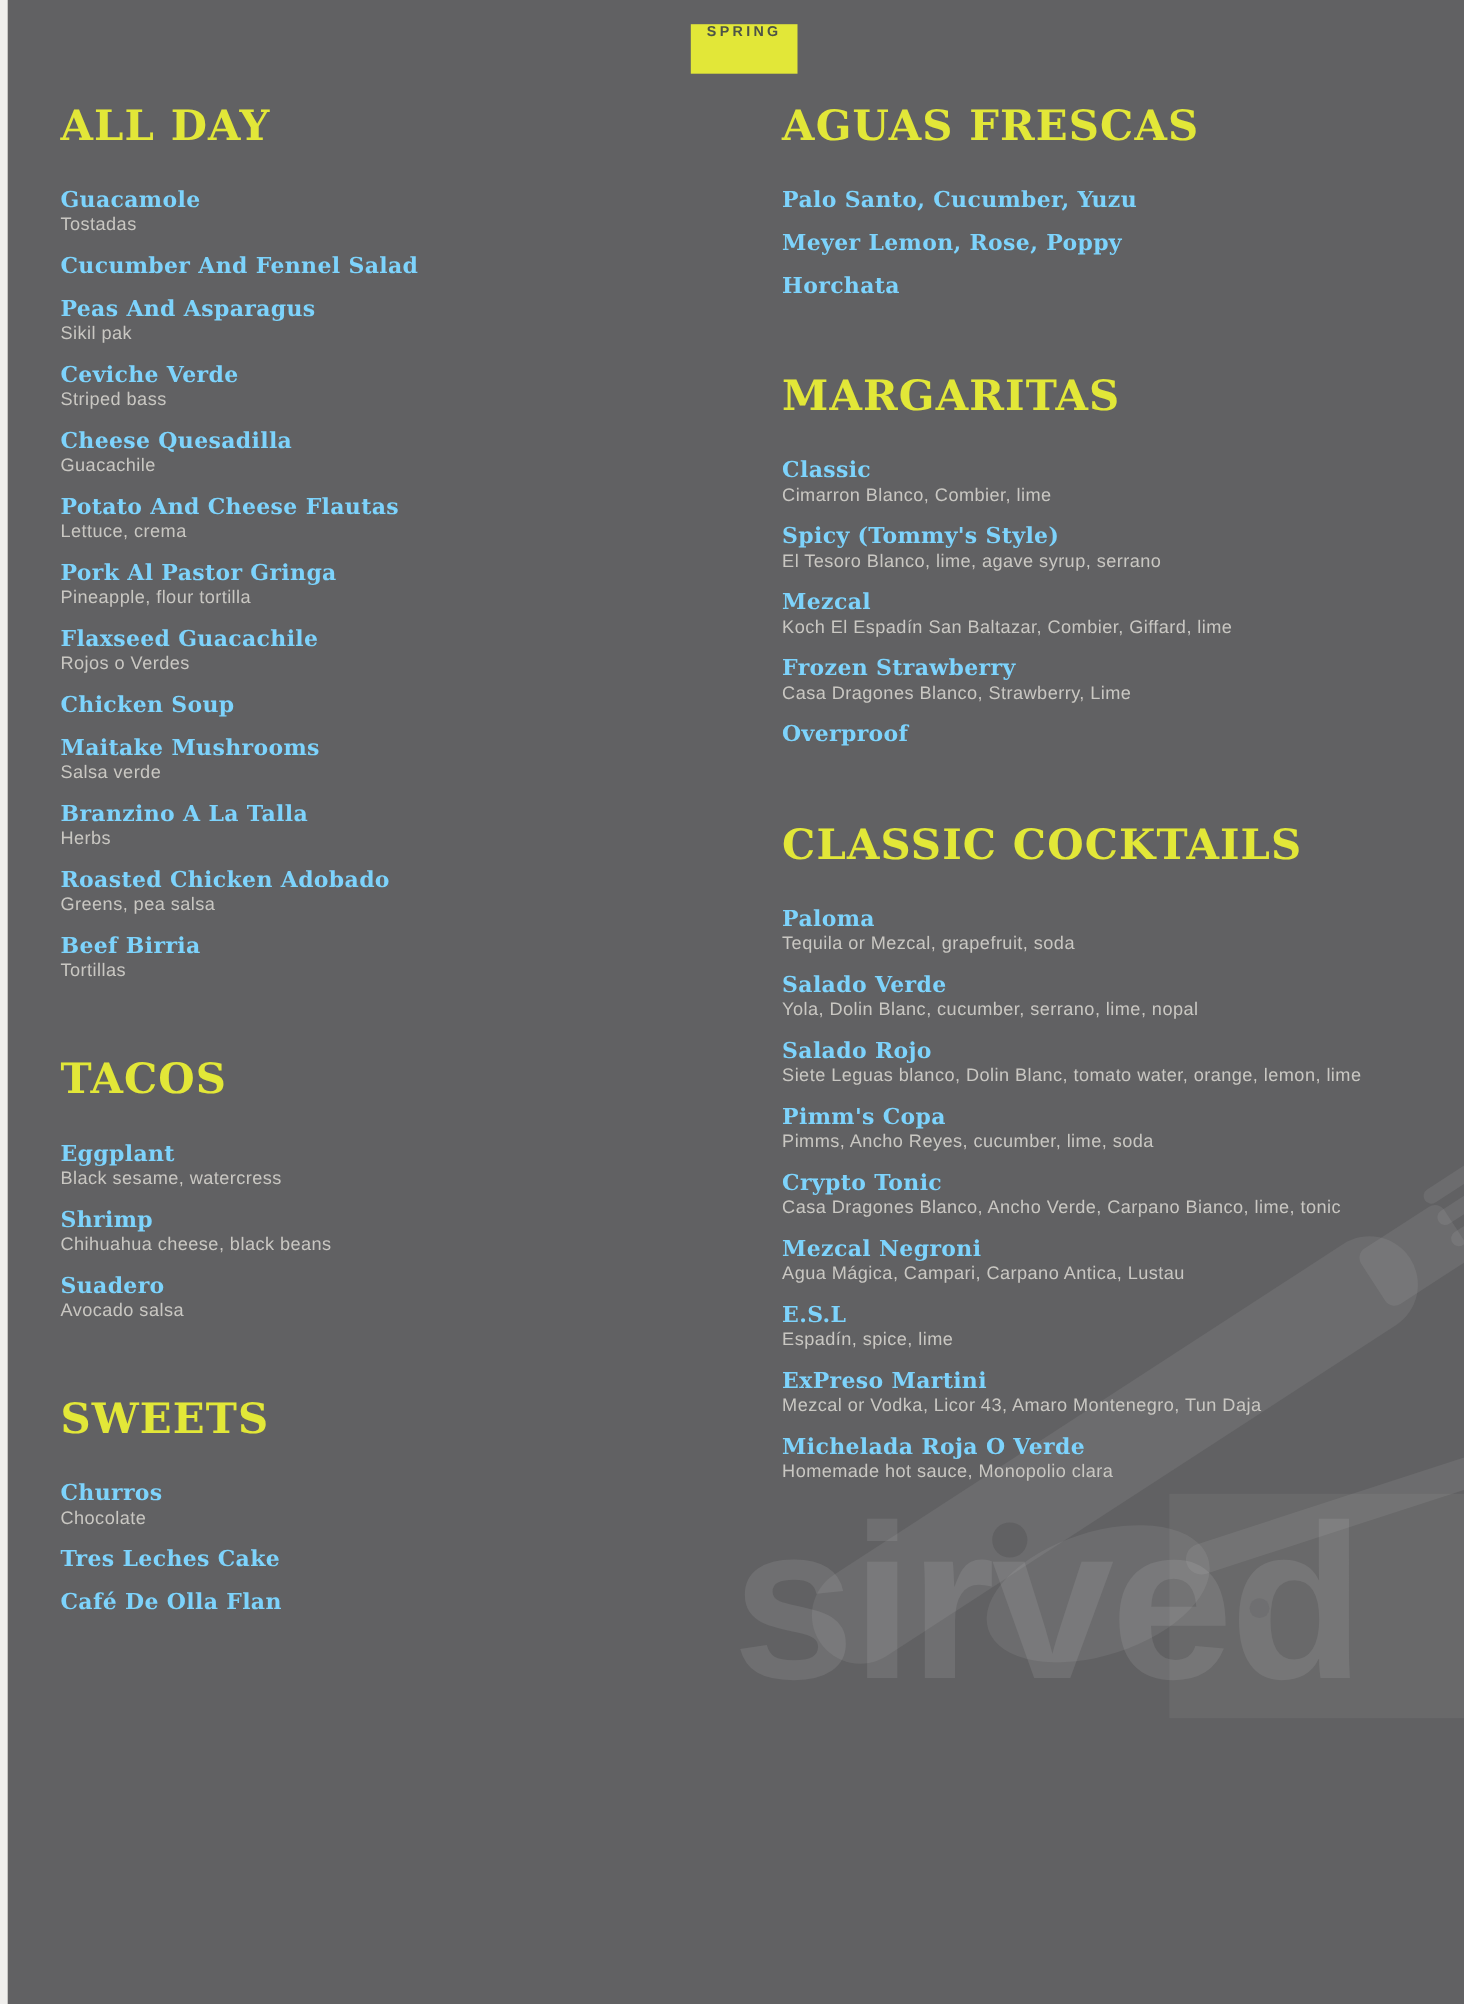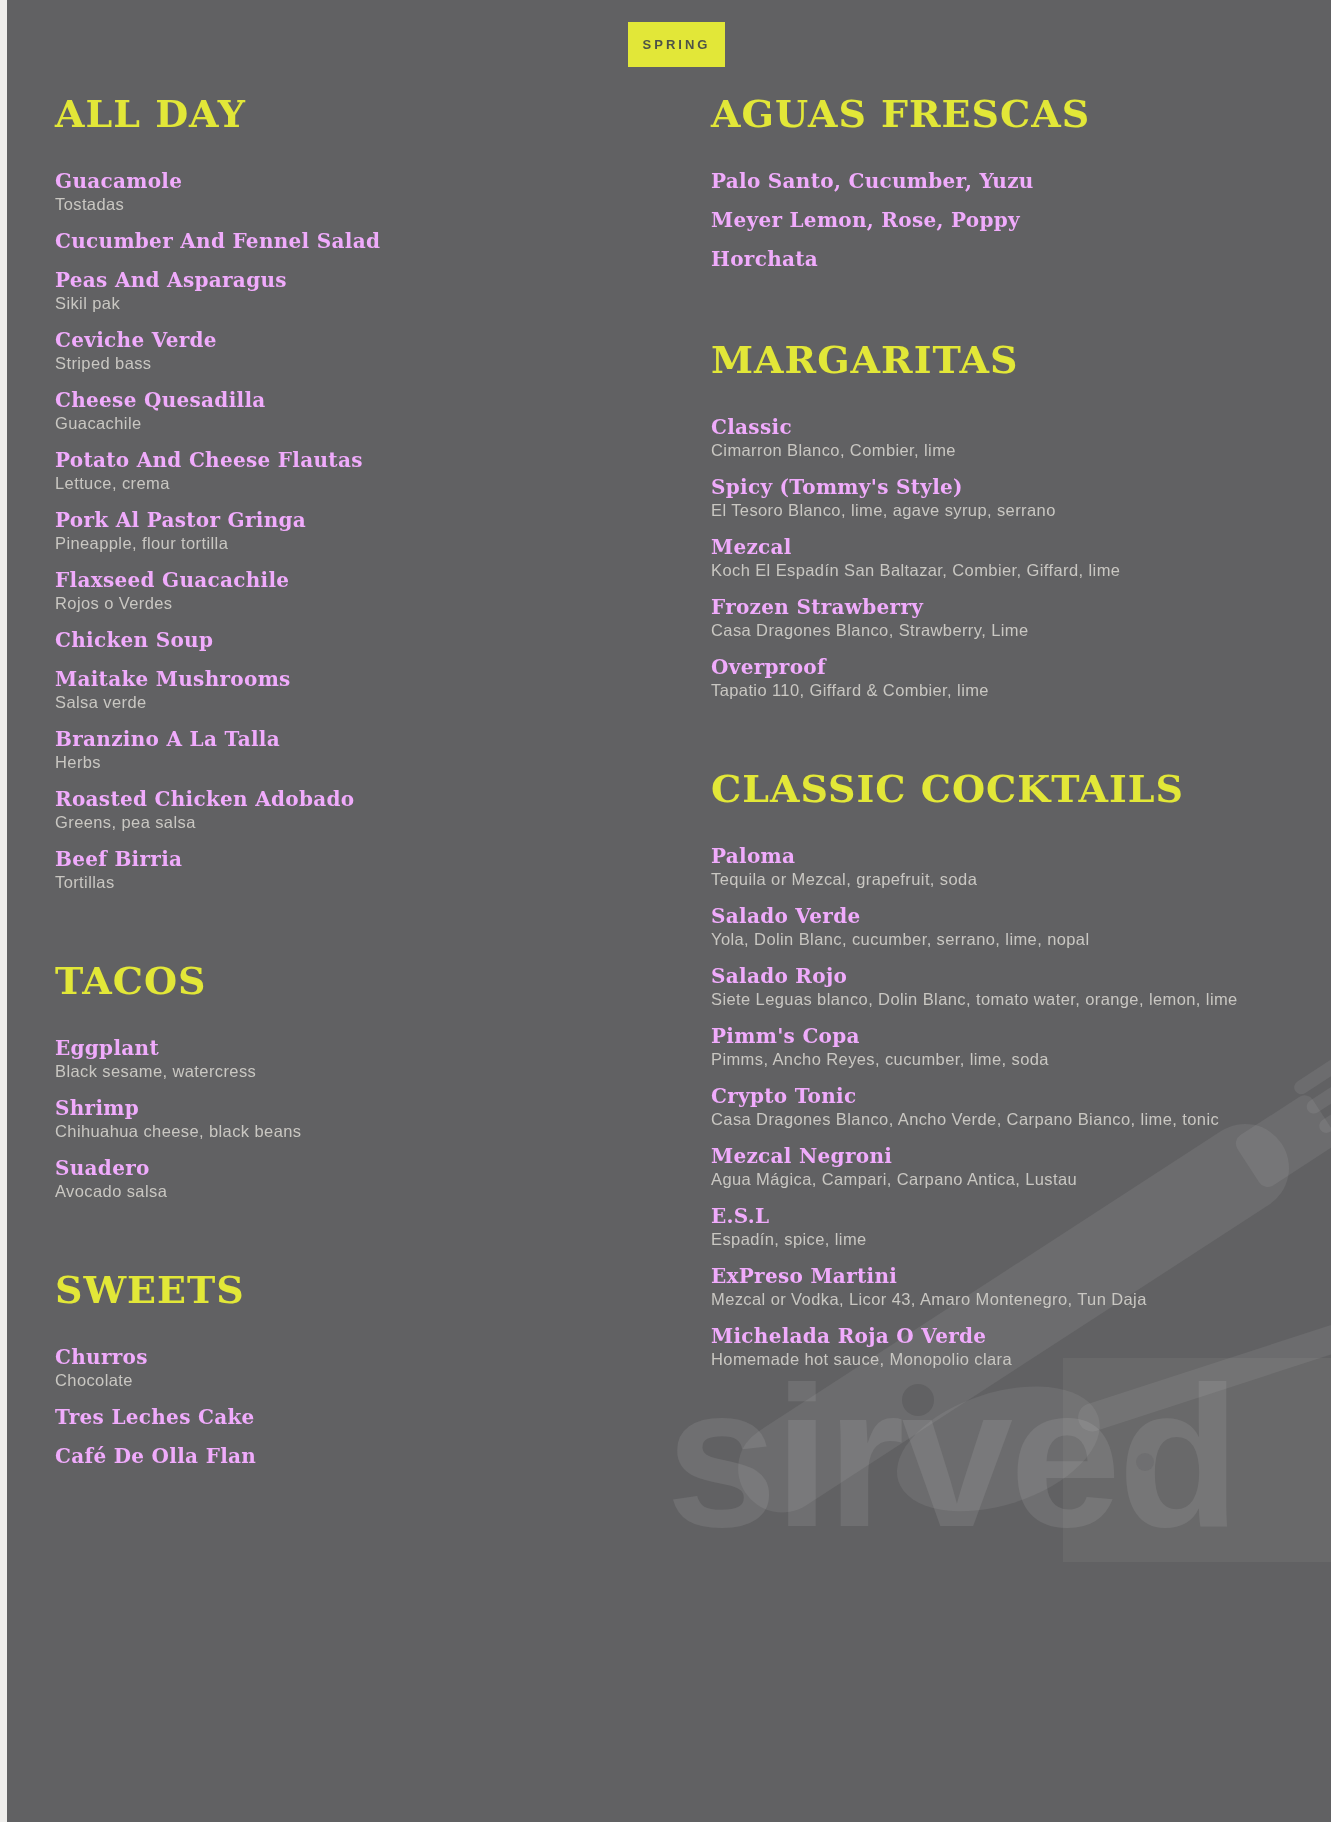--- a/index.html
+++ b/index.html
@@ -15,42 +15,42 @@
     position: absolute;
     left: 0; top: 0;
     width: 7px; height: 100%;
     background: #efeeec;
   }
   .badge {
     position: absolute;
     left: 628px; top: 22px;
     width: 97px; height: 45px;
     background: #e2e738;
-    display: flex; align-items: center; justify-content: center;
+    display: flex; justify-content: center;
   }
   .badge span {
     font: 700 13px/1 "Liberation Sans", sans-serif;
     letter-spacing: 3px;
     color: #4d5348;
   }
   .col { position: absolute; top: 90px; }
   .col-left  { left: 42px;  width: 600px; margin-left: 13px; }
   .col-right { left: 711px; width: 620px; }
   .menu-section + .menu-section { margin-top: 64px; }
   .sec-title {
     margin: 0 0 30px 0;
     font: 700 38px/48px "DejaVu Serif", "Liberation Serif", serif;
     letter-spacing: 1px;
     color: #e2e738;
   }
   .menu-item { margin-bottom: 13px; }
   .item-name {
     font: 700 20px/26px "DejaVu Serif", "Liberation Serif", serif;
     letter-spacing: 0.3px;
-    color: #f0abfc;
+    color: #7dd3fc;
   }
   .item-desc {
     font: 400 16.5px/21px "Liberation Sans", sans-serif;
     letter-spacing: 0.4px;
     color: #c9c7c2;
   }
   .wm-box {
     position: absolute;
     left: 1063px; top: 1358px;
     width: 268px; height: 204px;
@@ -216,21 +216,20 @@
         <div class="menu-item">
           <div class="item-name">Mezcal</div>
           <div class="item-desc">Koch El Espadín San Baltazar, Combier, Giffard, lime</div>
         </div>
         <div class="menu-item">
           <div class="item-name">Frozen Strawberry</div>
           <div class="item-desc">Casa Dragones Blanco, Strawberry, Lime</div>
         </div>
         <div class="menu-item">
           <div class="item-name">Overproof</div>
-          <div class="item-desc">Tapatio 110, Giffard &amp; Combier, lime</div>
         </div>
       </section>
       <section class="menu-section">
         <h2 class="sec-title">CLASSIC COCKTAILS</h2>
         <div class="menu-item">
           <div class="item-name">Paloma</div>
           <div class="item-desc">Tequila or Mezcal, grapefruit, soda</div>
         </div>
         <div class="menu-item">
           <div class="item-name">Salado Verde</div>

